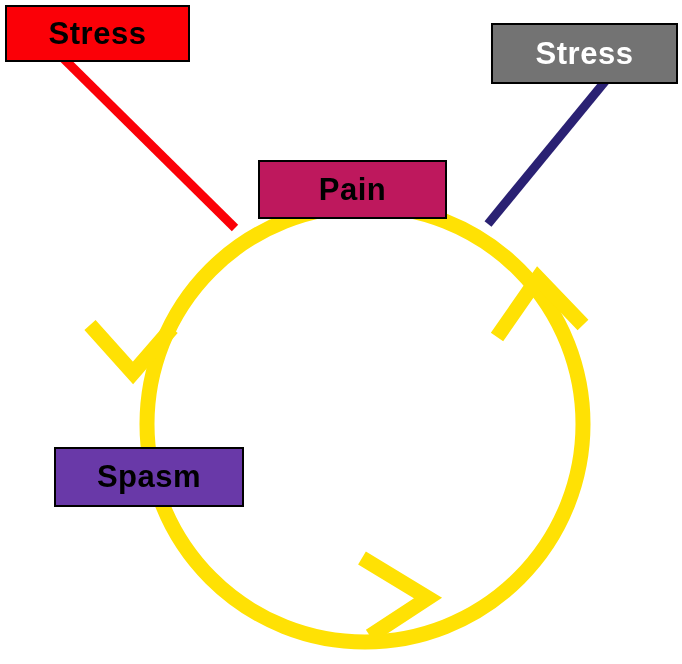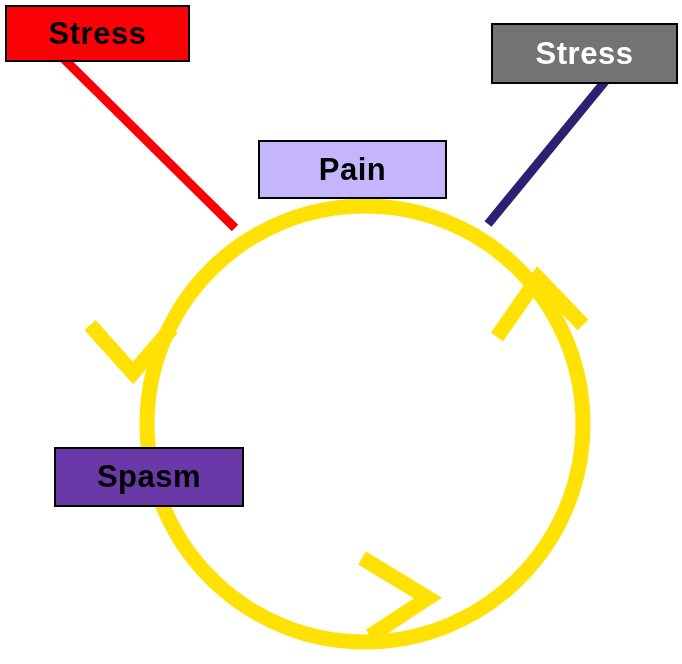--- a/index.html
+++ b/index.html
@@ -28,21 +28,21 @@
       align-items: center;
       justify-content: center;
       font-weight: bold;
       font-size: 31px;
       color: #000000;
       letter-spacing: 0.5px;
       z-index: 2;
     }
     .node--injury   { left: 5px;   top: 5px;   width: 185px; height: 57px; background: #FB0007; }
     .node--stress   { left: 491px; top: 4px;   width: 187px; height: 61px; background: #737373; color: #ffffff; margin-top: 19px; }
-    .node--pain     { left: 258px; top: 140px; width: 189px; height: 59px; background: #c4b5fd; }
+    .node--pain     { left: 258px; top: 160px; width: 189px; height: 59px; background: #be185d; }
     .node--spasm    { left: 54px;  top: 447px; width: 190px; height: 60px; background: #6939A8; }
     .node--ischemia { left: 472px; top: 446px; width: 188px; height: 60px; background: #1C75BC; }
   </style>
 </head>
 <body>
 
 <div class="canvas">
 
   <svg class="layer" width="682" height="664" viewBox="0 0 682 664">
 

